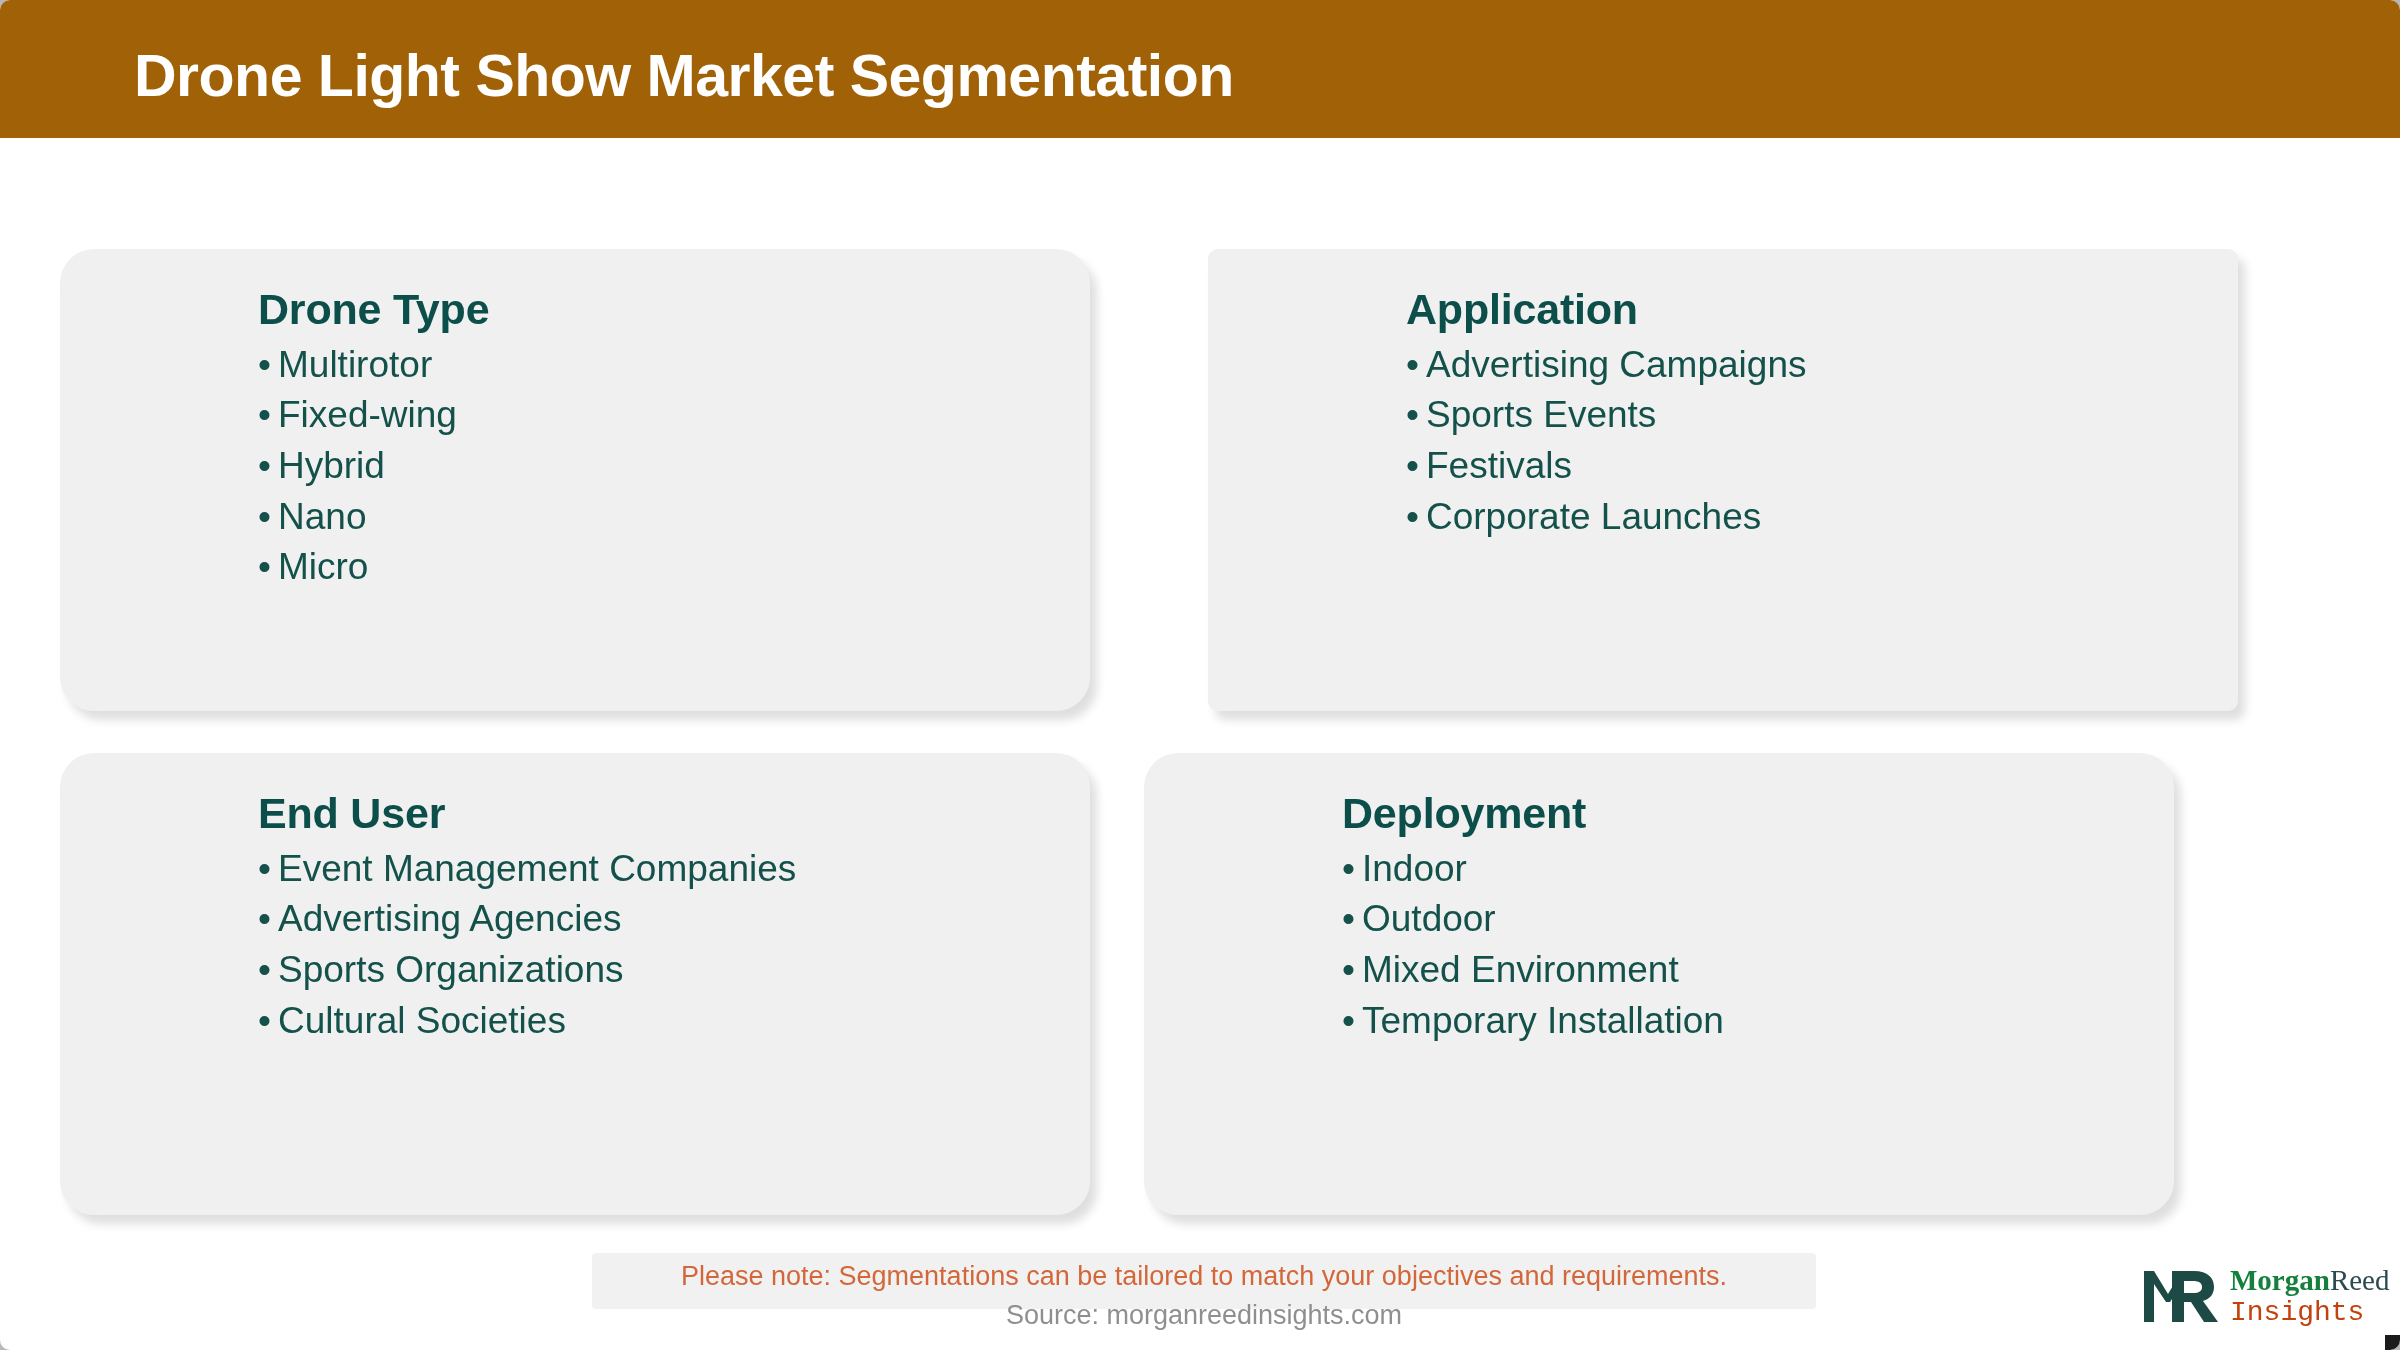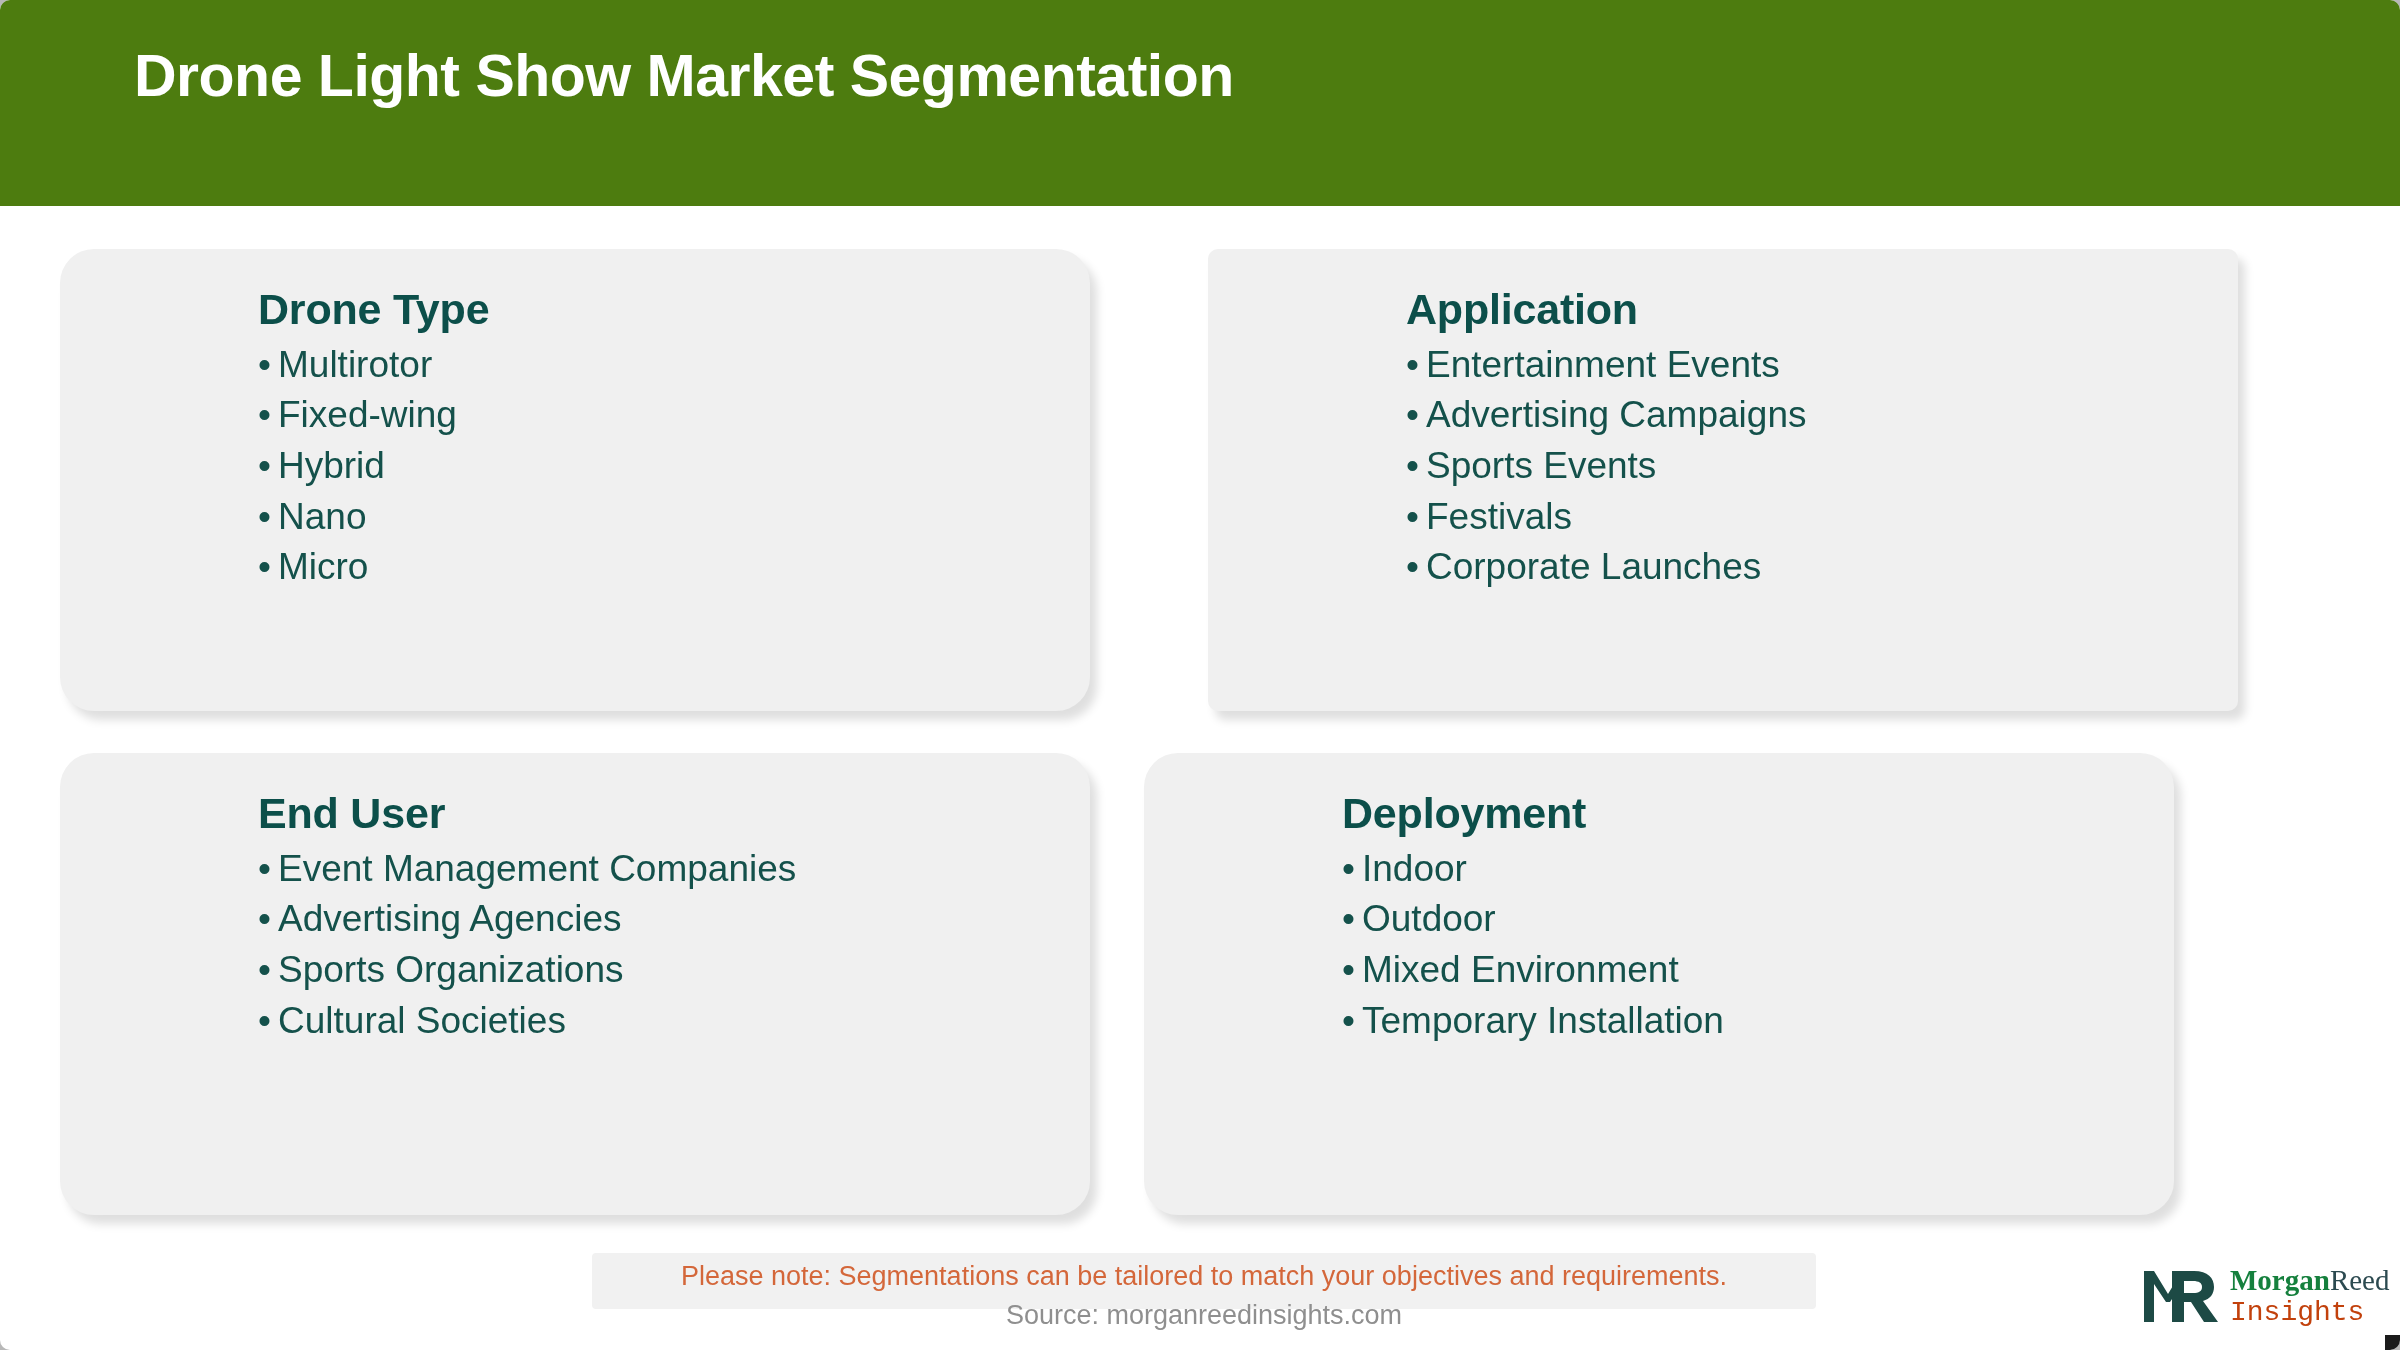--- a/index.html
+++ b/index.html
@@ -23,22 +23,22 @@
     overflow: hidden;
     box-sizing: border-box;
   }
 
   
   .header-bar {
     position: absolute;
     left: 0;
     top: 0;
     width: 2400px;
-    height: 206px;
-    background: #4d7c0f;
+    height: 138px;
+    background: #a16207;
   }
   .header-title {
     position: absolute;
     left: 134px;
     top: 42px;
     font-size: 59px;
     font-weight: bold;
     letter-spacing: -0.5px;
     color: #ffffff;
     white-space: nowrap;
@@ -203,21 +203,20 @@
           <li><span class="bullet">•</span><span>Nano</span></li>
           <li><span class="bullet">•</span><span>Micro</span></li>
         </ul>
       </div>
     </div>
 
     <div class="card card-1">
       <div class="card-inner">
         <div class="card-title">Application</div>
         <ul class="card-list">
-          <li><span class="bullet">•</span><span>Entertainment Events</span></li>
           <li><span class="bullet">•</span><span>Advertising Campaigns</span></li>
           <li><span class="bullet">•</span><span>Sports Events</span></li>
           <li><span class="bullet">•</span><span>Festivals</span></li>
           <li><span class="bullet">•</span><span>Corporate Launches</span></li>
         </ul>
       </div>
     </div>
 
     <div class="card card-2">
       <div class="card-inner">

